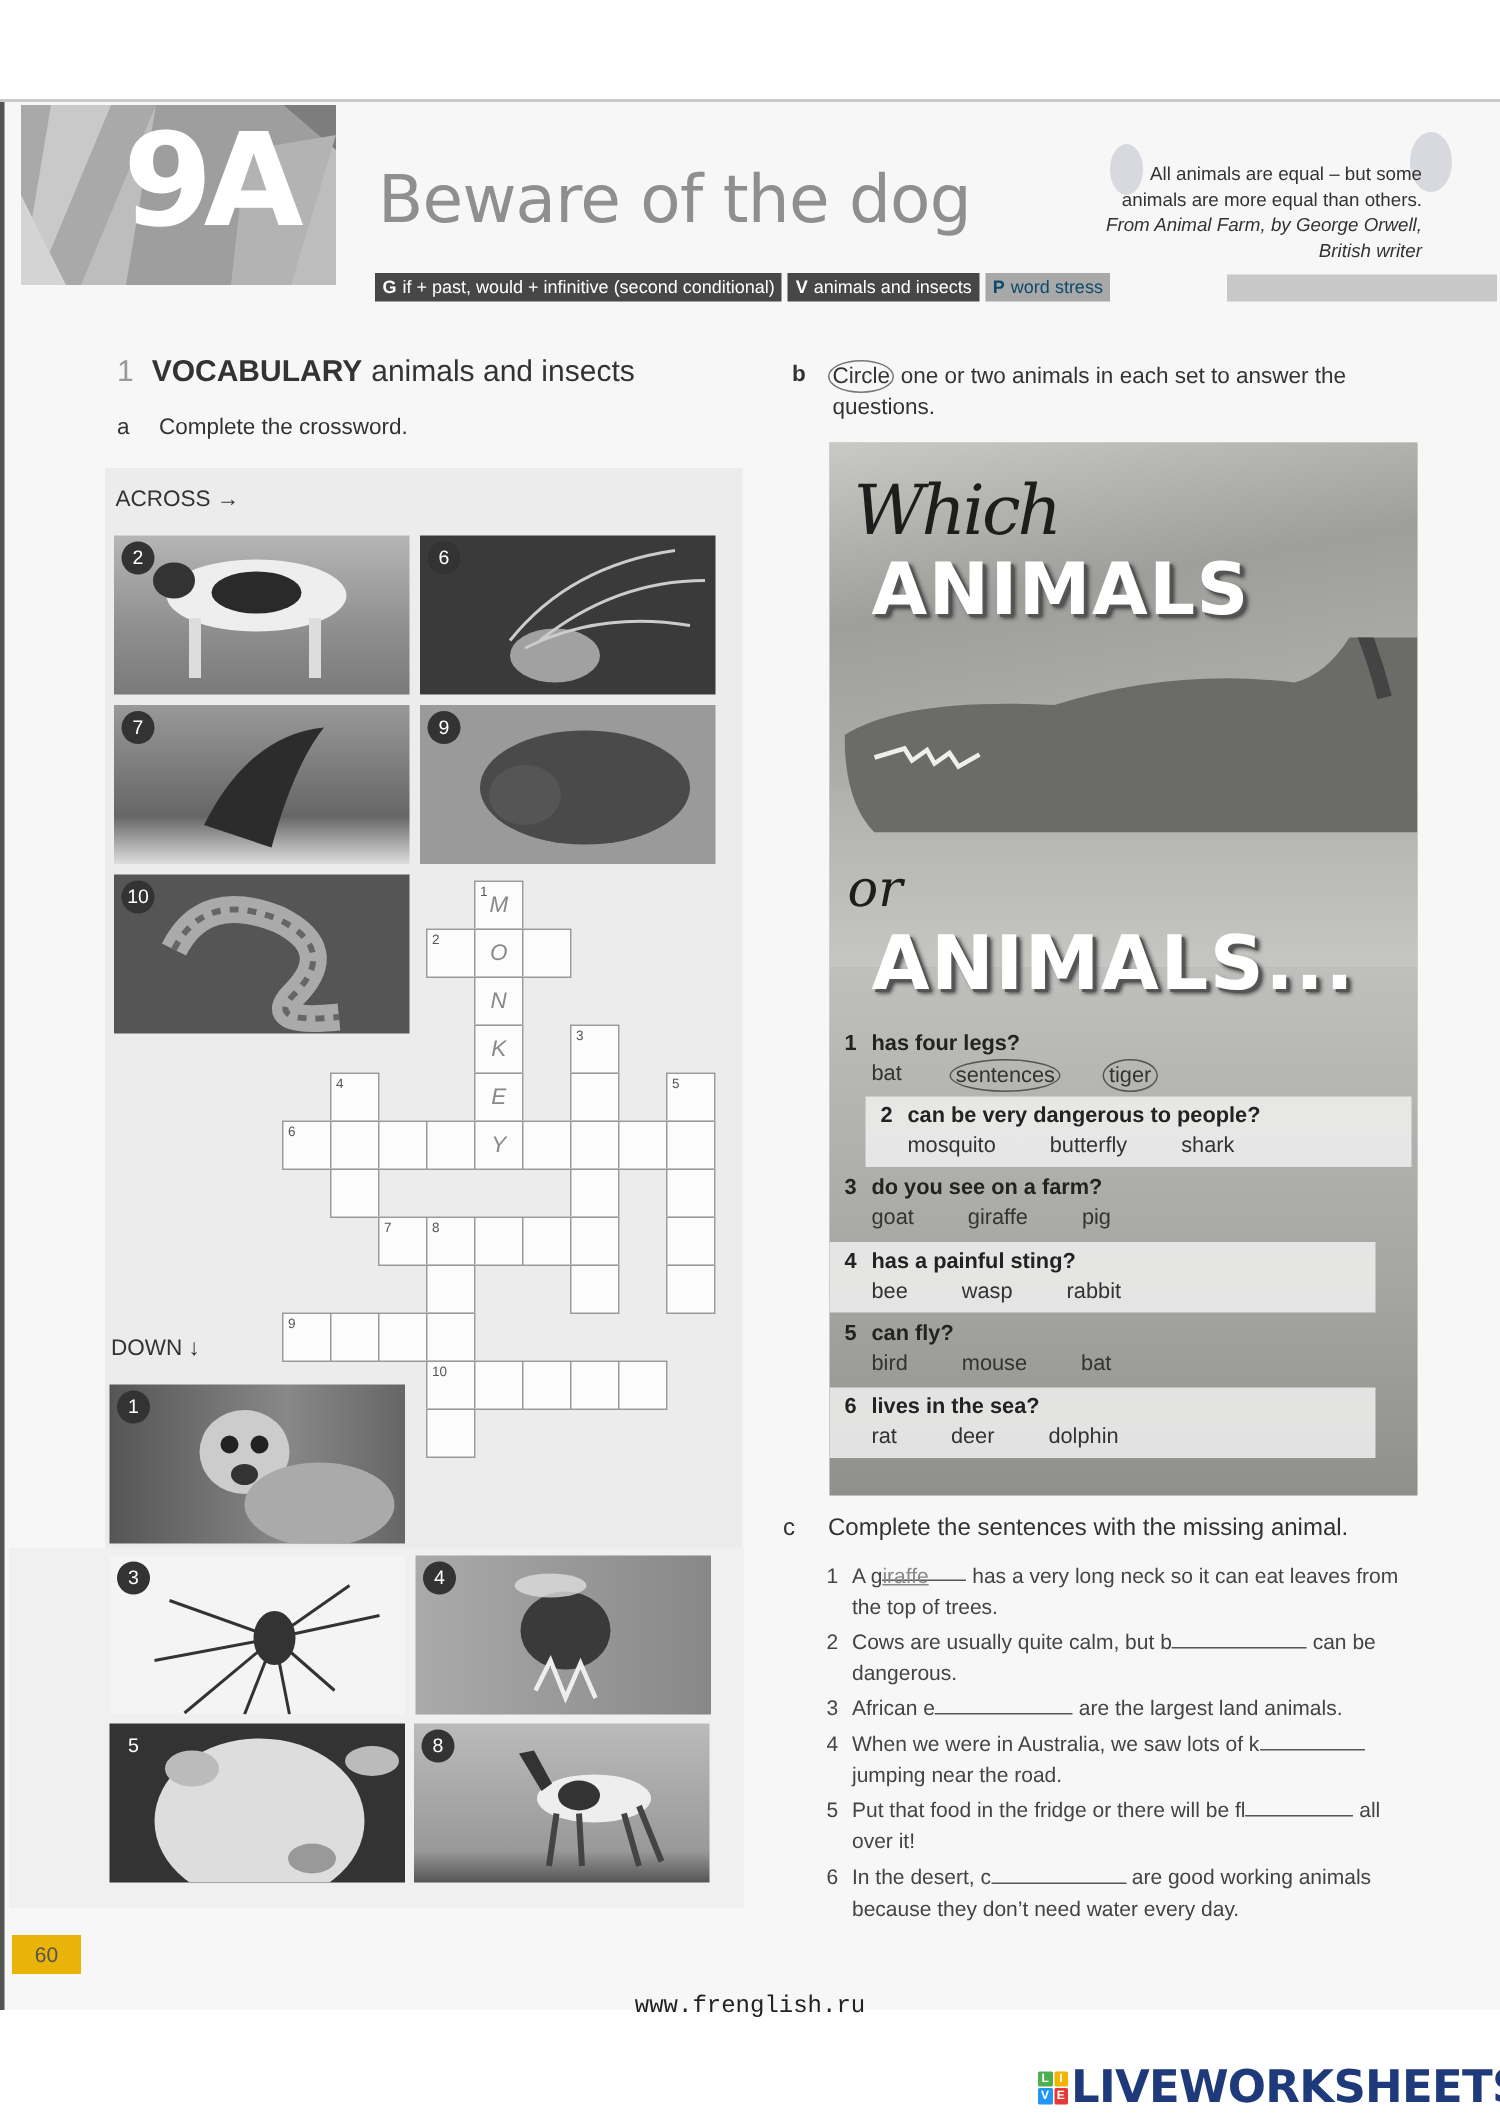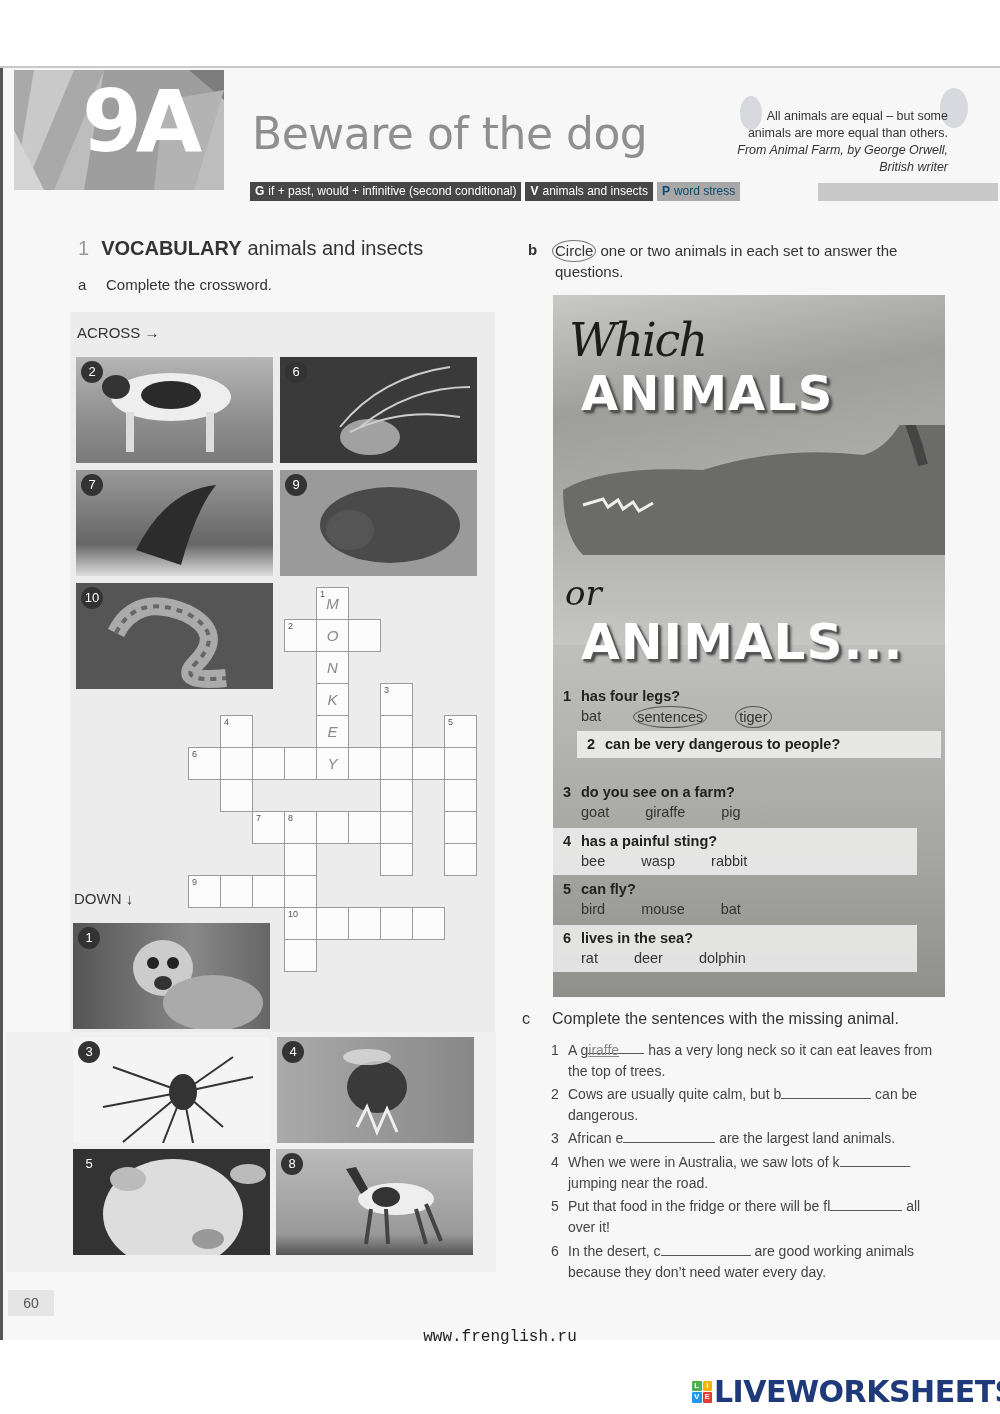--- a/index.html
+++ b/index.html
@@ -69,21 +69,21 @@
   .q .opts .circled { border: 1px solid #555; border-radius: 50%; padding: 0 3px; margin: 0 -4px; }
 
   .c-head { position: absolute; left: 522px; top: 1010px; font-size: 16px; color: #333; }
   .c-head .letter { display: inline-block; width: 30px; }
   .sent { position: absolute; left: 551px; width: 395px; font-size: 14px; color: #444; line-height: 21px; }
   .sent .sn { position: absolute; left: 0; }
   .sent .st { display: block; margin-left: 17px; }
   .blank { display: inline-block; border-bottom: 1px solid #555; height: 14px; vertical-align: baseline; }
   .answer { color: #888; text-decoration: underline; }
 
-  .page-num { position: absolute; left: 8px; top: 1290px; width: 46px; height: 26px; background: #e5e5e5; font-size: 14px; color: #555; text-align: center; line-height: 26px; }
+  .page-num { position: absolute; left: 8px; top: 1290px; width: 46px; height: 26px; background: #eab308; font-size: 14px; color: #555; text-align: center; line-height: 26px; }
   .footer-url { position: absolute; left: 0; width: 1000px; top: 1328px; text-align: center; font-family: "Liberation Mono", "DejaVu Sans Mono", monospace; font-size: 16px; color: #222; }
   .lw-logo { position: absolute; left: 692px; top: 1374px; display: flex; align-items: center; }
   .lw-grid { width: 20px; height: 22px; display: grid; grid-template-columns: 1fr 1fr; grid-template-rows: 1fr 1fr; gap: 1px; margin-right: 2px; }
   .lw-grid span { font-size: 8px; color: #fff; text-align: center; font-weight: bold; line-height: 10px; border-radius: 1px; }
   .lw-text { font-family: "DejaVu Sans", sans-serif; font-weight: bold; font-size: 30px; color: #1f3a7a; letter-spacing: -0.5px; }
 </style>
 </head>
 <body>
 
 <div class="page-topline"></div>
@@ -314,20 +314,25 @@
       <div class="q" style="top: 388px;">
         <div class="qt"><span class="qn">1</span><span>has four legs?</span></div>
         <div class="opts">
           <span>bat</span>
           <span class="circled">sentences</span>
           <span class="circled">tiger</span>
         </div>
       </div>
       <div class="q hl" style="top: 436px; margin-left: 24px;">
         <div class="qt"><span class="qn">2</span><span>can be very dangerous to people?</span></div>
+        <div class="opts">
+          <span>mosquito</span>
+          <span>butterfly</span>
+          <span>shark</span>
+        </div>
       </div>
       <div class="q" style="top: 484px;">
         <div class="qt"><span class="qn">3</span><span>do you see on a farm?</span></div>
         <div class="opts">
           <span>goat</span>
           <span>giraffe</span>
           <span>pig</span>
         </div>
       </div>
       <div class="q hl" style="top: 533px;">

